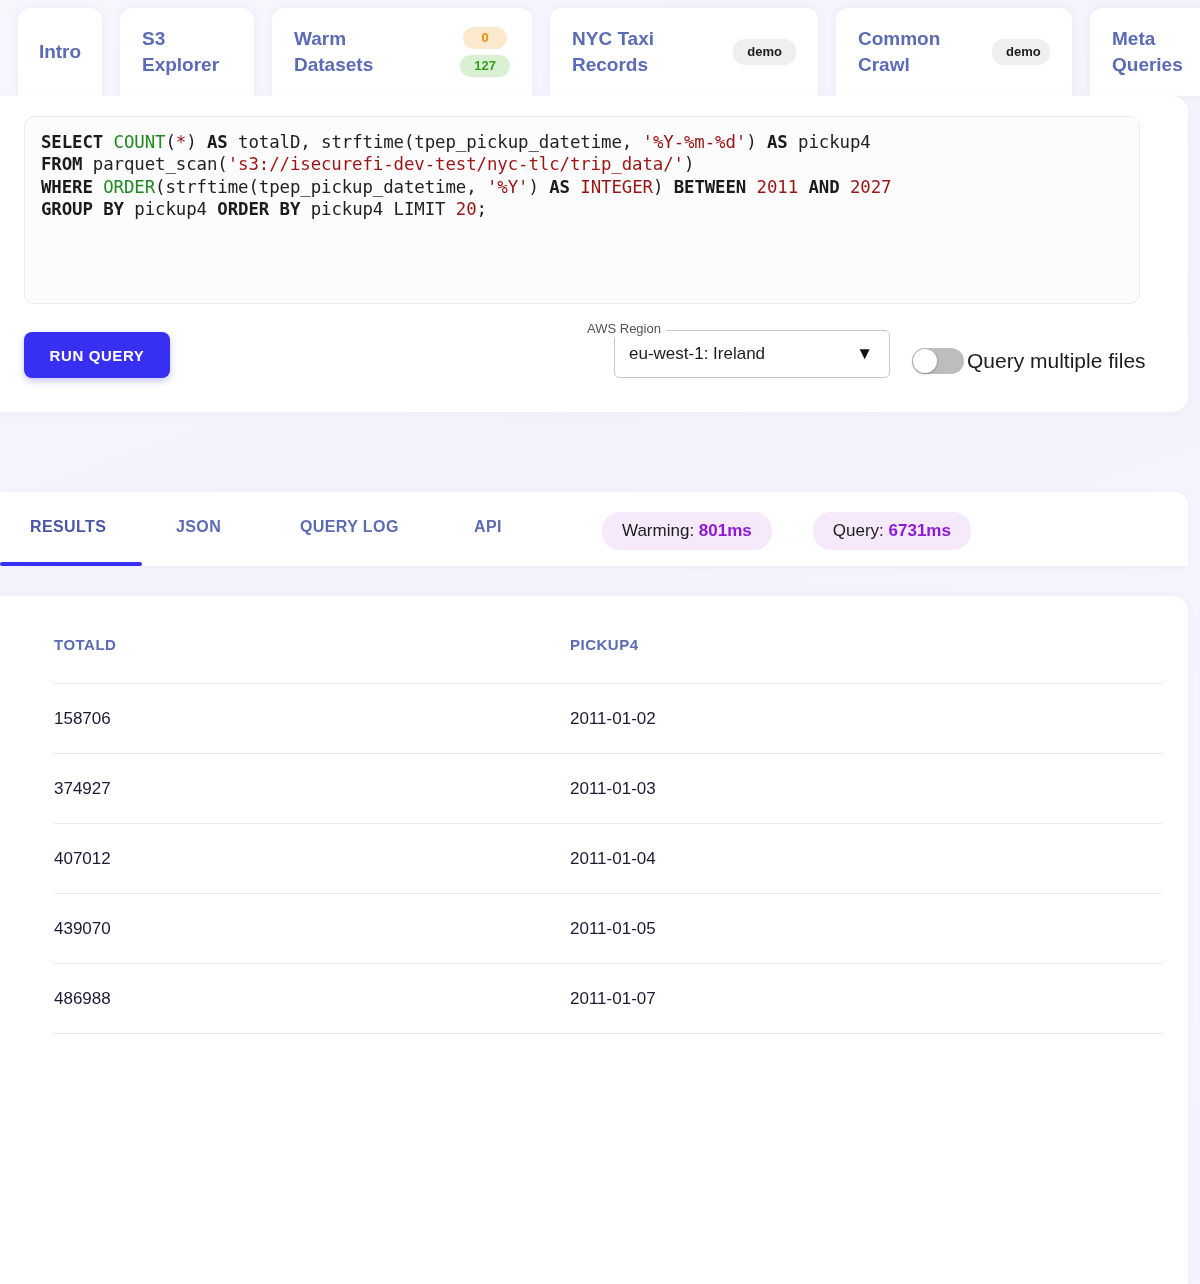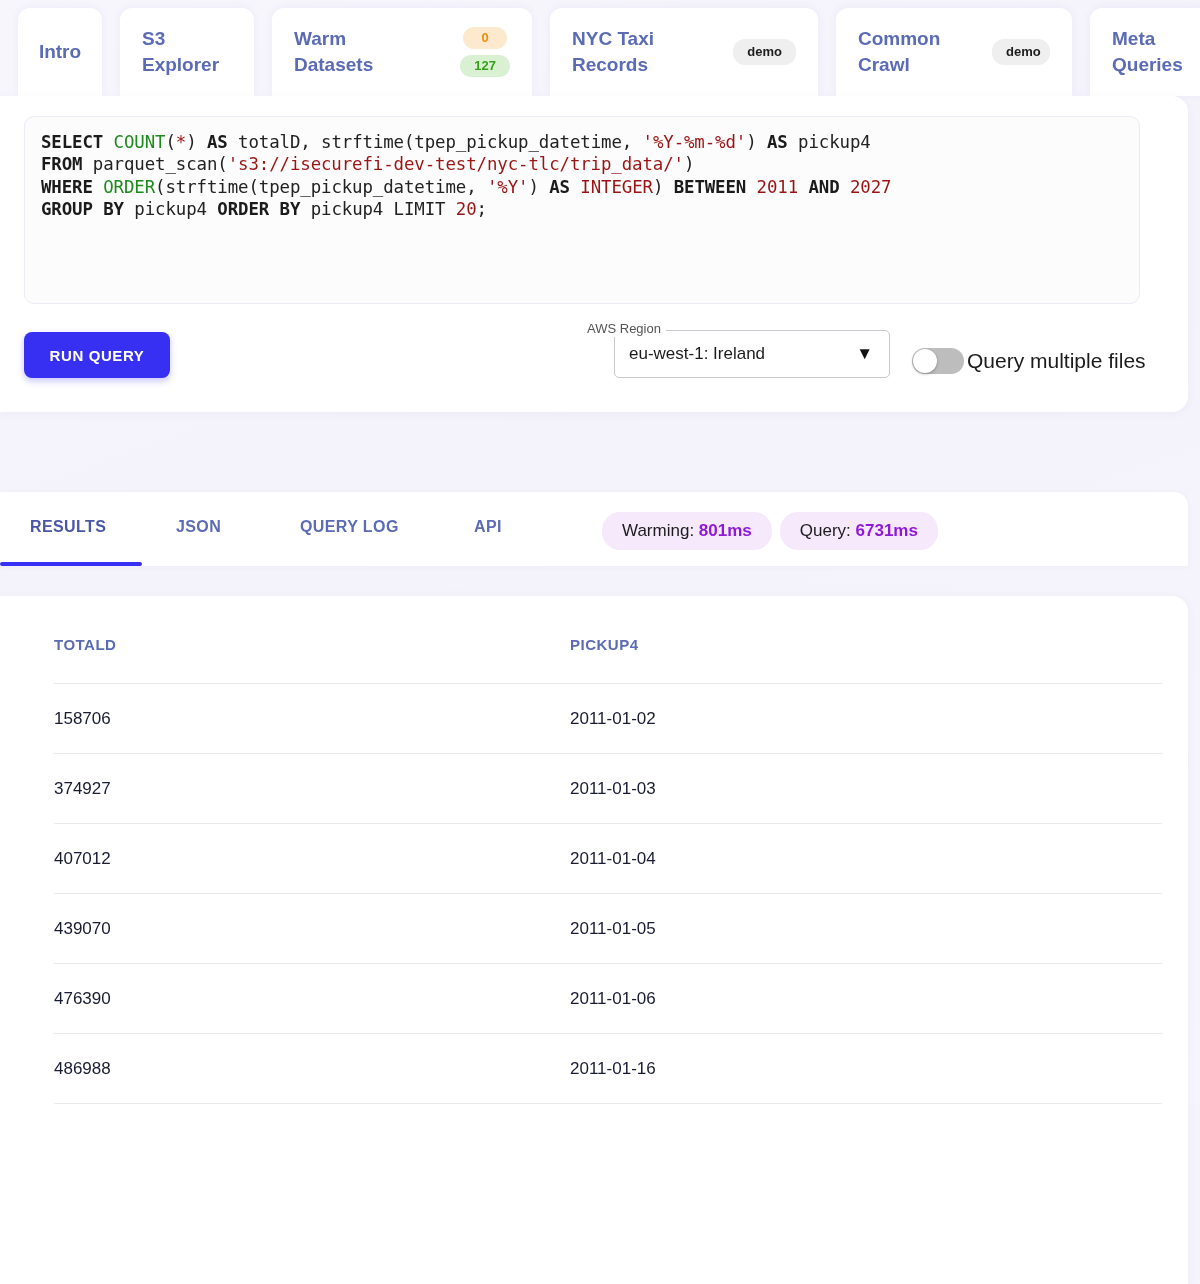--- a/index.html
+++ b/index.html
@@ -166,21 +166,21 @@
     letter-spacing: 0.4px;
     cursor: pointer;
   }
   .rtab.active { color: #4a56a8; }
   .rtab-underline {
     position: absolute; left: 0; top: 70px;
     width: 142px; height: 4px;
     background: #3730f2;
     border-radius: 2px;
   }
-  .metrics { position: absolute; left: 602px; top: 512px; display: flex; gap: 8px; }
+  .metrics { position: absolute; left: 602px; top: 512px; display: flex; gap: 41px; }
   .metric {
     background: #f6e9fc;
     border-radius: 18px;
     padding: 9px 20px;
     font-size: 17px;
     color: #1c1c1c;
     white-space: nowrap;
   }
   .metric b { color: #8f19d8; font-weight: bold; }
 
@@ -310,25 +310,21 @@
           </tr>
           <tr>
             <td>407012</td>
             <td>2011-01-04</td>
           </tr>
           <tr>
             <td>439070</td>
             <td>2011-01-05</td>
           </tr>
           <tr>
-            <td>476390</td>
-            <td>2011-01-06</td>
-          </tr>
-          <tr>
             <td>486988</td>
-            <td>2011-01-16</td>
+            <td>2011-01-07</td>
           </tr>
         </tbody>
     </table>
 
   </div>
 
 </div>
 
 </body></html>

